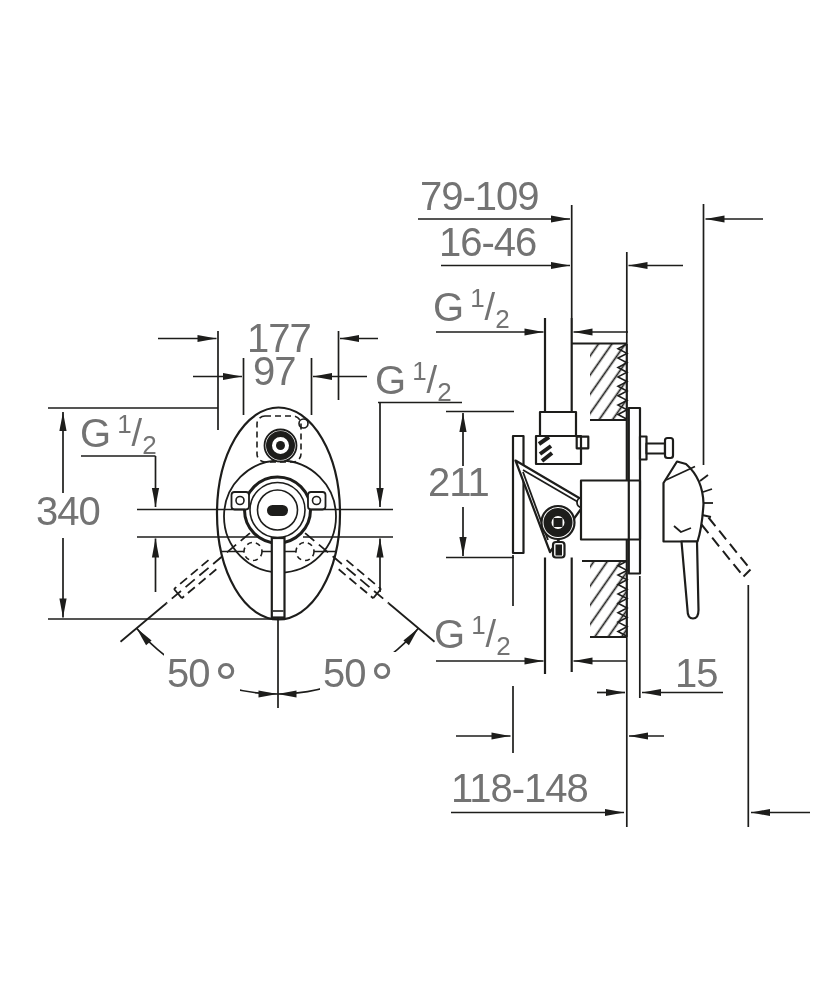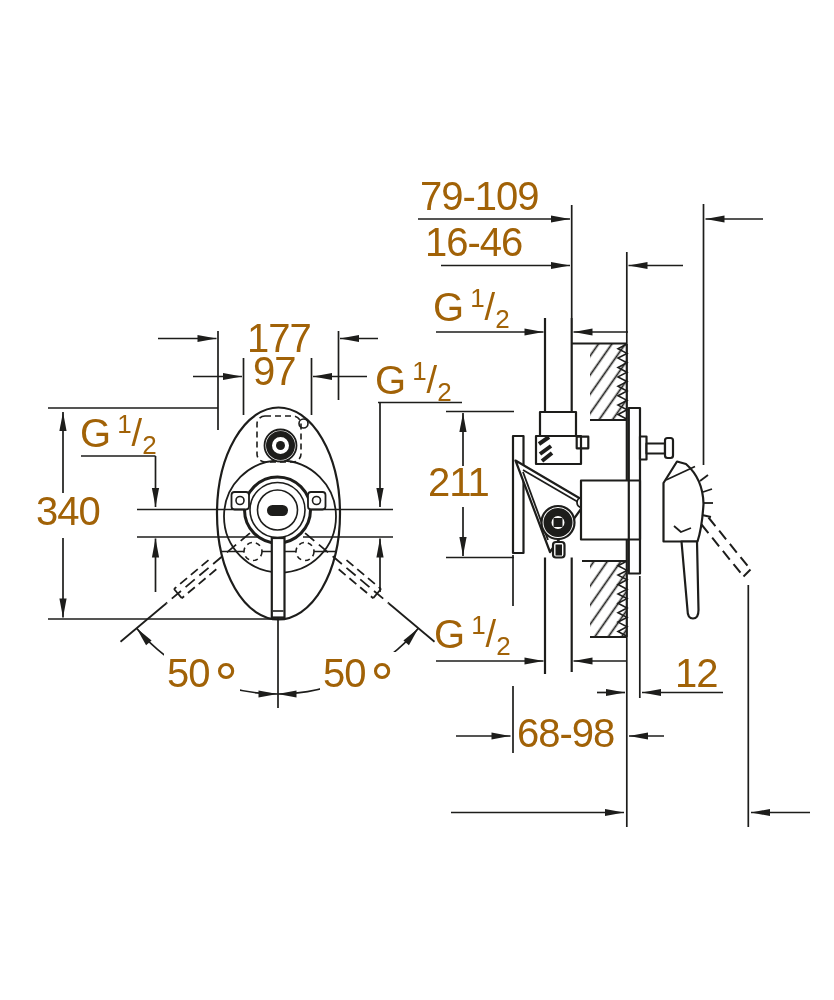--- a/index.html
+++ b/index.html
@@ -1,20 +1,20 @@
 <!DOCTYPE html>
 <html><head>
 <meta charset="utf-8">
 <style>
   html,body{margin:0;padding:0;background:#fff}
   #stage{position:relative;width:834px;height:1000px;background:#ffffff;overflow:hidden;
          font-family:"Liberation Sans",sans-serif}
   #stage svg{position:absolute;left:0;top:0}
   .lbl{position:absolute;font:40px/1.05 "Liberation Sans",sans-serif;letter-spacing:-1px;
-       color:#a16207;white-space:nowrap}
+       color:#737373;white-space:nowrap}
   .lbl.mask{background:#fff;padding:0 3px}
   .deg{font-size:58px;line-height:0;vertical-align:-16px;margin-left:5px}
   .g-sup{font-size:26px;vertical-align:14px;letter-spacing:0;margin-left:7px}
   .g-slash{font-size:38px;vertical-align:1px;letter-spacing:0}
   .g-sub{font-size:26px;vertical-align:-7px;letter-spacing:0}
 </style>
 </head>
 <body>
 
 <div id="stage">
@@ -231,34 +231,34 @@
     </g>
 
     <g>
       <line x1="451" y1="812.5" x2="624" y2="812.5" marker-end="url(#ah)"></line>
       <line x1="810" y1="812.5" x2="751" y2="812.5" marker-end="url(#ah)"></line>
     </g>
   </g>
 </svg>
 
   <div class="lbl" style="left:420px;top:175px">79-109</div>
-  <div class="lbl" style="left:425px;top:221px">16-46</div>
+  <div class="lbl" style="left:439px;top:221px">16-46</div>
 
   <div class="lbl" style="left:433px;top:285px"><span>G</span><span class="g-sup">1</span><span class="g-slash">/</span><span class="g-sub">2</span></div>
 
   <div class="lbl" style="left:247px;top:317px">177</div>
   <div class="lbl" style="left:253px;top:350px">97</div>
 
   <div class="lbl" style="left:375px;top:358px"><span>G</span><span class="g-sup">1</span><span class="g-slash">/</span><span class="g-sub">2</span></div>
 
   <div class="lbl" style="left:80px;top:411px"><span>G</span><span class="g-sup">1</span><span class="g-slash">/</span><span class="g-sub">2</span></div>
 
   <div class="lbl" style="left:36px;top:490px">340</div>
   <div class="lbl" style="left:428px;top:461px">211</div>
 
   <div class="lbl" style="left:434px;top:612px"><span>G</span><span class="g-sup">1</span><span class="g-slash">/</span><span class="g-sub">2</span></div>
 
   <div class="lbl mask" style="left:164px;top:652px"><span>50</span><span class="deg">°</span></div>
   <div class="lbl mask" style="left:320px;top:652px"><span>50</span><span class="deg">°</span></div>
 
-  <div class="lbl" style="left:675px;top:652px">12</div>
-  <div class="lbl" style="left:517px;top:712px">68-98</div>
+  <div class="lbl" style="left:675px;top:652px">15</div>
+  <div class="lbl" style="left:451px;top:767px">118-148</div>
 </div>
 
 </body></html>

